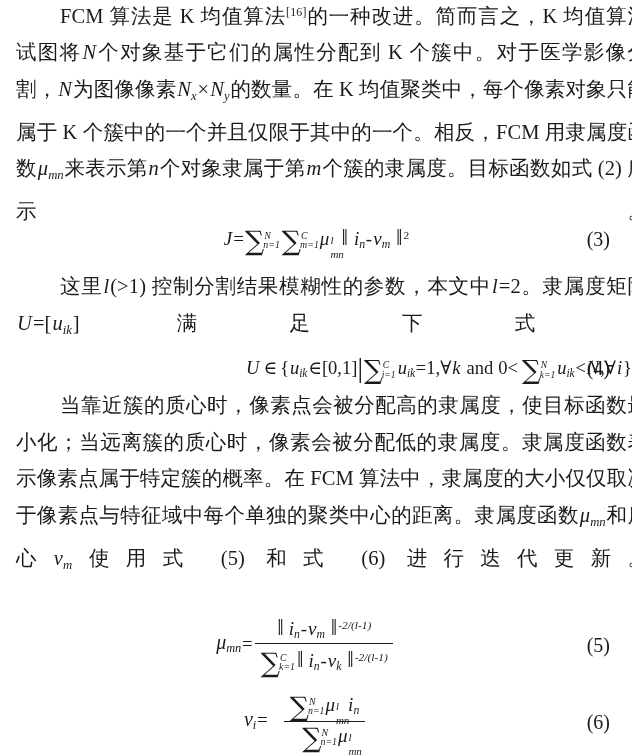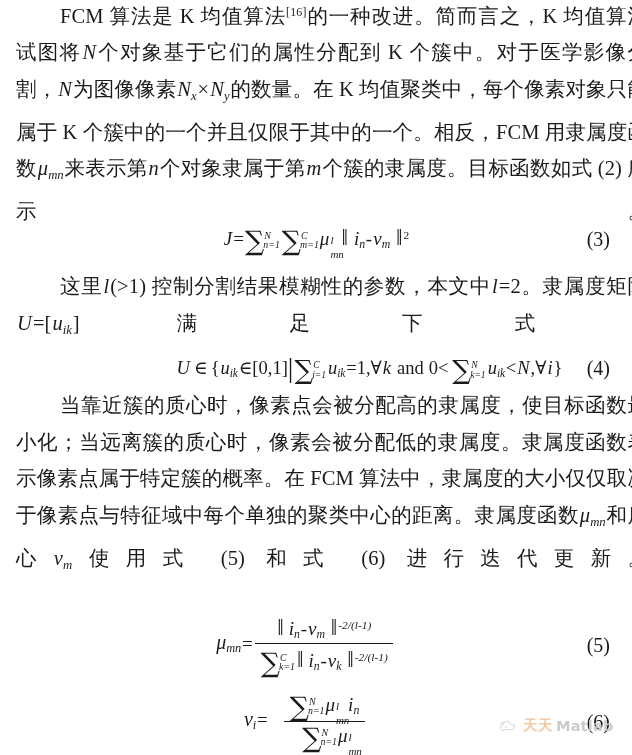--- a/index.html
+++ b/index.html
@@ -226,21 +226,21 @@
     <span class="eqbody">
       <span class="mi">J</span><span class="mi-up">=</span><span class="sum"><span class="sg">∑</span><span class="lim"><span class="up">N</span><span class="lo">n=1</span></span></span><span class="sum"><span class="sg">∑</span><span class="lim"><span class="up">C</span><span class="lo">m=1</span></span></span><span class="mupow"><span class="base">μ</span><span class="ss"><span class="pw">l</span><span class="sb">mn</span></span></span><span style="display:inline-block;width:11px"></span><span class="norm">‖</span><span style="display:inline-block;width:4px"></span><span class="mi"><span>i</span><span class="sub">n</span></span><span class="mi-up">-</span><span class="mi"><span>v</span><span class="sub">m</span></span><span style="display:inline-block;width:4px"></span><span class="norm">‖</span><span class="sup">2</span>
     </span>
     <span class="eqnum">(3)</span>
   </div>
 
   <div class="para indent" style="position:absolute; top:268px; left:0; width:632px;">
     <span>这里</span><span class="mi">l</span><span>(&gt;1) 控制分割结果模糊性的参数，本文中</span><span class="mi">l</span><span>=2。隶属度矩阵</span><span class="mi">U</span><span>=[</span><span class="mi"><span>u</span><span class="sub">ik</span></span><span>] 满足下式：</span>
   </div>
 
-  <div class="eqrow" style="position:absolute; top:348px; left:0; height:40px; justify-content:center; padding-left:106px;">
+  <div class="eqrow" style="position:absolute; top:348px; left:0; height:40px; justify-content:flex-end; padding-left:106px;">
     <span class="eqbody" style="font-size:18.5px;">
       <span class="mi">U</span><span style="display:inline-block;width:3px"></span><span class="mi-up">∈</span><span style="display:inline-block;width:3px"></span><span class="mi-up">{</span><span class="mi"><span>u</span><span class="sub">ik</span></span><span class="mi-up">∈</span><span class="mi-up">[0,1]</span><span class="mi-up" style="font-size:1.5em;vertical-align:-0.1em;">|</span><span class="sum"><span class="sg">∑</span><span class="lim"><span class="up">C</span><span class="lo">i=1</span></span></span><span class="mi"><span>u</span><span class="sub">ik</span></span><span class="mi-up">=1,</span><span class="mi-up">∀</span><span class="mi">k</span><span style="display:inline-block;width:5px"></span><span class="mi-up">and</span><span style="display:inline-block;width:5px"></span><span class="mi-up">0&lt;</span><span style="display:inline-block;width:3px"></span><span class="sum"><span class="sg">∑</span><span class="lim"><span class="up">N</span><span class="lo">k=1</span></span></span><span class="mi"><span>u</span><span class="sub">ik</span></span><span class="mi-up">&lt;</span><span class="mi">N</span><span class="mi-up">,</span><span class="mi-up">∀</span><span class="mi">i</span><span class="mi-up">}</span>
     </span>
     <span class="eqnum">(4)</span>
   </div>
 
   <div class="para indent" style="position:absolute; top:387px; left:0; width:632px;">
     <span>当靠近簇的质心时，像素点会被分配高的隶属度，使目标函数最小化；当远离簇的质心时，像素会被分配低的隶属度。隶属度函数表示像素点属于特定簇的概率。在 FCM 算法中，隶属度的大小仅仅取决于像素点与特征域中每个单独的聚类中心的距离。隶属度函数</span><span class="mi"><span>μ</span><span class="sub">mn</span></span><span>和质心</span><span class="mi"><span>v</span><span class="sub">m</span></span><span>使用式 (5) 和式 (6) 进行迭代更新。</span>
   </div>
 
@@ -257,23 +257,14 @@
   <div class="eqrow" style="position:absolute; top:688px; left:0; height:68px;">
     <span class="eqbody" style="margin-left:-22px;">
       <span class="mi" style="font-size:1.05em;font-family:Liberation Serif, serif;"><span>v</span><span class="sub">i</span></span><span class="mi-up">=</span><span style="display:inline-block;width:14px"></span><span class="frac">
         <span class="num"><span class="sum"><span class="sg">∑</span><span class="lim"><span class="up">N</span><span class="lo">n=1</span></span></span><span class="mupow"><span class="base">μ</span><span class="ss"><span class="pw">l</span><span class="sb">mn</span></span></span><span style="display:inline-block;width:12px"></span><span class="mi"><span>i</span><span class="sub">n</span></span></span>
         <span class="den"><span class="sum"><span class="sg">∑</span><span class="lim"><span class="up">N</span><span class="lo">n=1</span></span></span><span class="mupow"><span class="base">μ</span><span class="ss"><span class="pw">l</span><span class="sb">mn</span></span></span></span>
       </span>
     </span>
     <span class="eqnum">(6)</span>
   </div>
 
-  <div class="watermark" style="left:498px; top:716px;">
-    <svg class="wm-icon" viewBox="0 0 24 18">
-      <path d="M7 14.5c-2.4 0-4.2-1.6-4.2-3.7 0-1.8 1.3-3.2 3.1-3.5.4-2.2 2.3-3.8 4.6-3.8 2.1 0 3.9 1.3 4.5 3.2.3-.1.7-.2 1-.2 1.9 0 3.4 1.5 3.4 3.3s-1.5 3.3-3.4 3.3H7z" fill="none" stroke="#dddddd" stroke-width="1.3"></path>
-      <circle cx="5.2" cy="6" r="1.5" fill="none" stroke="#d8d8d8" stroke-width="1.1"></circle>
-      <circle cx="9.5" cy="10.5" r="1.1" fill="#e2e2e2"></circle>
-    </svg>
-    <span class="wm-cn">天天</span>
-    <span class="wm-en">Matlab</span>
-  </div>
 
 </div>
 
 </body></html>

